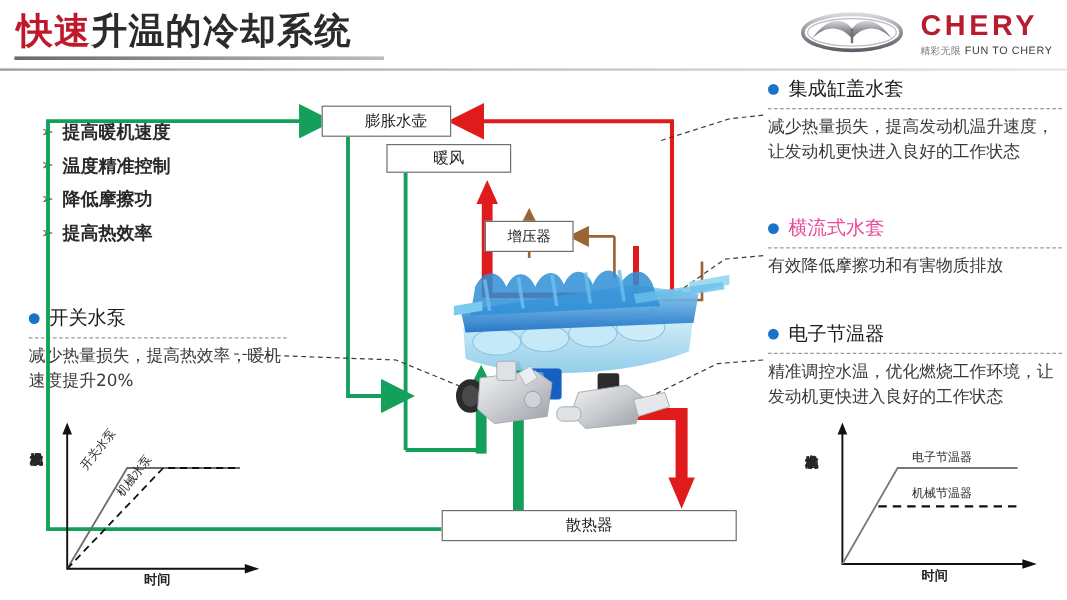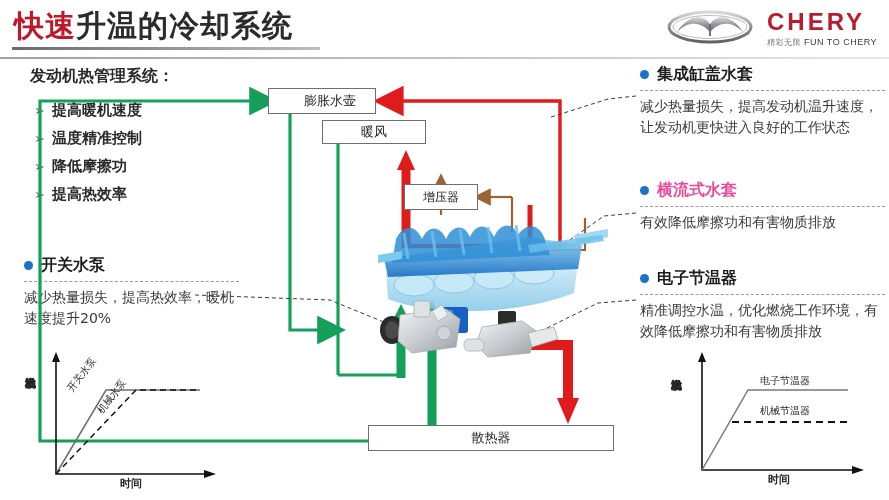--- a/index.html
+++ b/index.html
@@ -60,21 +60,21 @@
   }
   .bullet-arrow {
     width:18px; color:#555; font-size:13px; font-weight:normal;
   }
 
   
   .callout { position:absolute; }
   .callout-head { display:flex; align-items:center; gap:8px; }
   .dot { width:9px; height:9px; border-radius:50%; background:#1a73c7; flex:none; }
   .callout-title {
-    font-size:16px; font-weight:bold; color:#1c1c1c;
+    font-size:16px; font-weight:normal; color:#1c1c1c;
     font-family:"DejaVu Sans","Liberation Sans",sans-serif;
     white-space:nowrap;
   }
   .callout-title.red { color:#ec4899; }
   .callout-rule {
     border-bottom:1px dashed #9a9a9a; margin-top:5px;
   }
   .callout-body {
     margin-top:5px; font-size:14px; color:#3a3a3a; line-height:1.5;
     font-family:"DejaVu Sans","Liberation Sans",sans-serif;
@@ -159,21 +159,20 @@
       <div class="logo-text">
         <div class="logo-chery">CHERY</div>
         <div class="logo-tag">
           <span class="cn">精彩无限</span>
           <span>FUN TO CHERY</span>
         </div>
       </div>
     </div>
   </div>
 
-  <div class="lead">发动机热管理系统：</div>
   <div class="bullets">
     <div class="bullet-row">
       <span class="bullet-arrow">➢</span>
       <span>提高暖机速度</span>
     </div>
     <div class="bullet-row">
       <span class="bullet-arrow">➢</span>
       <span>温度精准控制</span>
     </div>
     <div class="bullet-row">
@@ -212,21 +211,21 @@
     <div class="callout-rule"></div>
     <div class="callout-body">有效降低摩擦功和有害物质排放</div>
   </div>
 
   <div class="callout" id="co-therm">
     <div class="callout-head">
       <span class="dot"></span>
       <span class="callout-title">电子节温器</span>
     </div>
     <div class="callout-rule"></div>
-    <div class="callout-body">精准调控水温，优化燃烧工作环境，有效降低摩擦功和有害物质排放</div>
+    <div class="callout-body">精准调控水温，优化燃烧工作环境，让发动机更快进入良好的工作状态</div>
   </div>
 
   <svg id="flow">
     <defs>
       <marker id="mg" markerWidth="9" markerHeight="9" refX="4" refY="4.5" orient="auto">
         <path d="M0,0 L9,4.5 L0,9 Z" fill="#14a05a"></path>
       </marker>
       <marker id="mr" markerWidth="9" markerHeight="9" refX="4" refY="4.5" orient="auto">
         <path d="M0,0 L9,4.5 L0,9 Z" fill="#e01b1b"></path>
       </marker>

